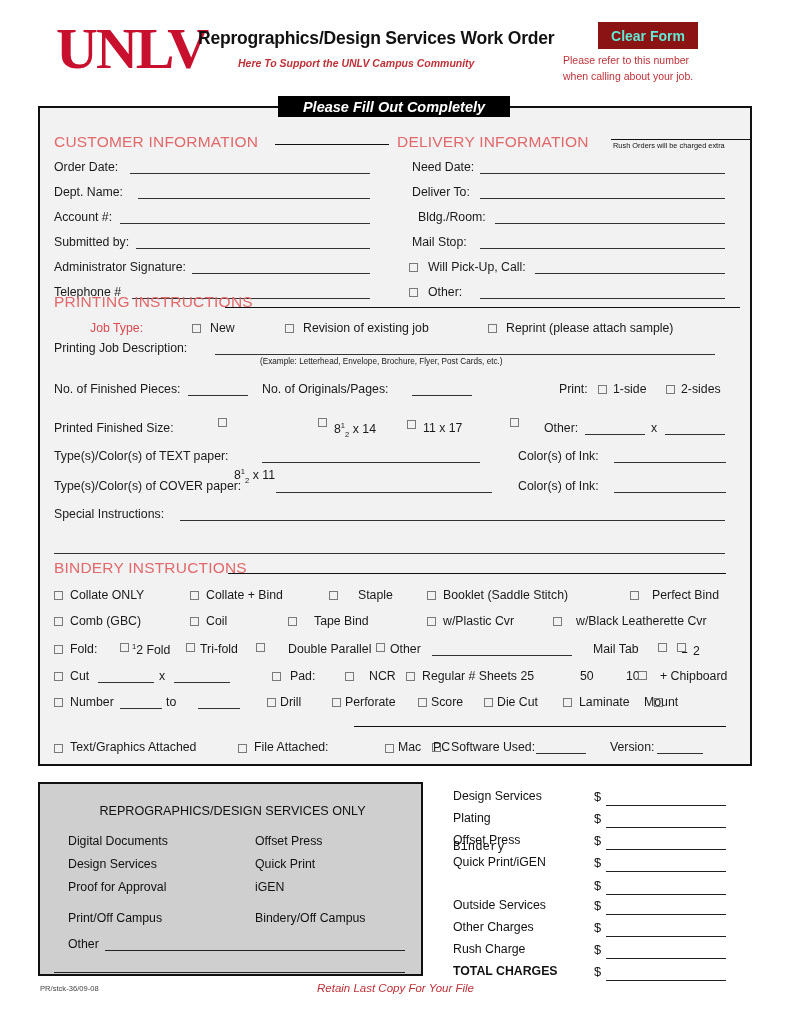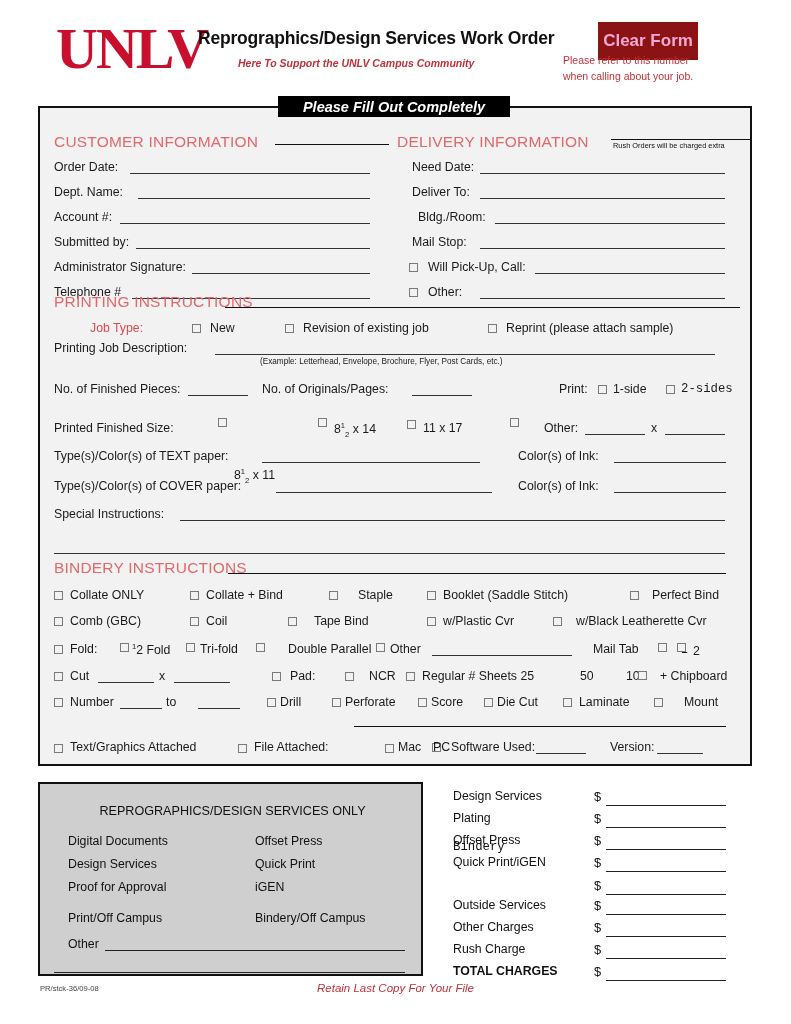--- a/index.html
+++ b/index.html
@@ -44,24 +44,24 @@
     position: absolute;
     left: 238px; top: 57px;
     font-size: 10.5px;
     font-weight: bold;
     font-style: italic;
     color: #BE3138;
   }
   #clear-form-btn {
     position: absolute;
     left: 598px; top: 22px;
-    width: 100px; height: 38px;
+    width: 100px; height: 27px;
     background: #8B1313;
-    color: #f9a8d4;
-    font-size: 17px;
+    color: #5eead4;
+    font-size: 14px;
     font-weight: bold;
     display: flex;
     align-items: center;
     justify-content: center;
     cursor: pointer;
     border: none;
     font-family: "Liberation Sans", sans-serif;
   }
   .refer-line {
     position: absolute;
@@ -298,21 +298,21 @@
   <div class="lbl-sm" style="left:220px; top:249px;">(Example: Letterhead, Envelope, Brochure, Flyer, Post Cards, etc.)</div>
 
   <div class="lbl" style="left:14px; top:274px;">No. of Finished Pieces:</div>
   <div class="rule" style="left:148px; top:287px; width:60px;"></div>
   <div class="lbl" style="left:222px; top:274px;">No. of Originals/Pages:</div>
   <div class="rule" style="left:372px; top:287px; width:60px;"></div>
   <div class="lbl" style="left:519px; top:274px;">Print:</div>
   <div class="cbx" style="left:558px; top:277px;"></div>
   <div class="lbl" style="left:573px; top:274px;">1-side</div>
   <div class="cbx" style="left:626px; top:277px;"></div>
-  <div class="lbl" style="left:641px; top:274px;font-family:Liberation Mono, monospace;">2-sides</div>
+  <div class="lbl" style="left:641px; top:274px;">2-sides</div>
 
   <div class="lbl" style="left:14px; top:313px;">Printed Finished Size:</div>
   <div class="cbx" style="left:178px; top:310px;"></div>
   <div class="lbl frac" style="left:194px; top:313px;margin-top:46px;">8<sup>1</sup><sub>2</sub> x 11</div>
   <div class="cbx" style="left:278px; top:310px;"></div>
   <div class="lbl frac" style="left:294px; top:313px;">8<sup>1</sup><sub>2</sub> x 14</div>
   <div class="cbx" style="left:367px; top:312px;"></div>
   <div class="lbl" style="left:383px; top:313px;">11 x 17</div>
   <div class="cbx" style="left:470px; top:310px;"></div>
   <div class="lbl" style="left:504px; top:313px;">Other:</div>
@@ -401,21 +401,21 @@
   <div class="lbl" style="left:240px; top:587px;">Drill</div>
   <div class="cbx" style="left:292px; top:590px;"></div>
   <div class="lbl" style="left:305px; top:587px;">Perforate</div>
   <div class="cbx" style="left:378px; top:590px;"></div>
   <div class="lbl" style="left:391px; top:587px;">Score</div>
   <div class="cbx" style="left:444px; top:590px;"></div>
   <div class="lbl" style="left:457px; top:587px;">Die Cut</div>
   <div class="cbx" style="left:523px; top:590px;"></div>
   <div class="lbl" style="left:539px; top:587px;">Laminate</div>
   <div class="cbx" style="left:614px; top:590px;"></div>
-  <div class="lbl" style="left:644px; top:587px;text-align:right;">Mount</div>
+  <div class="lbl" style="left:604px; top:587px;text-align:right;">Mount</div>
 
   <div class="sect-rule" style="left:314px; top:618px; width:372px;"></div>
 
   <div class="cbx" style="left:14px; top:636px;"></div>
   <div class="lbl" style="left:30px; top:632px;">Text/Graphics Attached</div>
   <div class="cbx" style="left:198px; top:636px;"></div>
   <div class="lbl" style="left:214px; top:632px;">File Attached:</div>
   <div class="cbx" style="left:345px; top:636px;"></div>
   <div class="lbl" style="left:358px; top:632px;">Mac</div>
   <div class="cbx" style="left:392px; top:635px;"></div>

